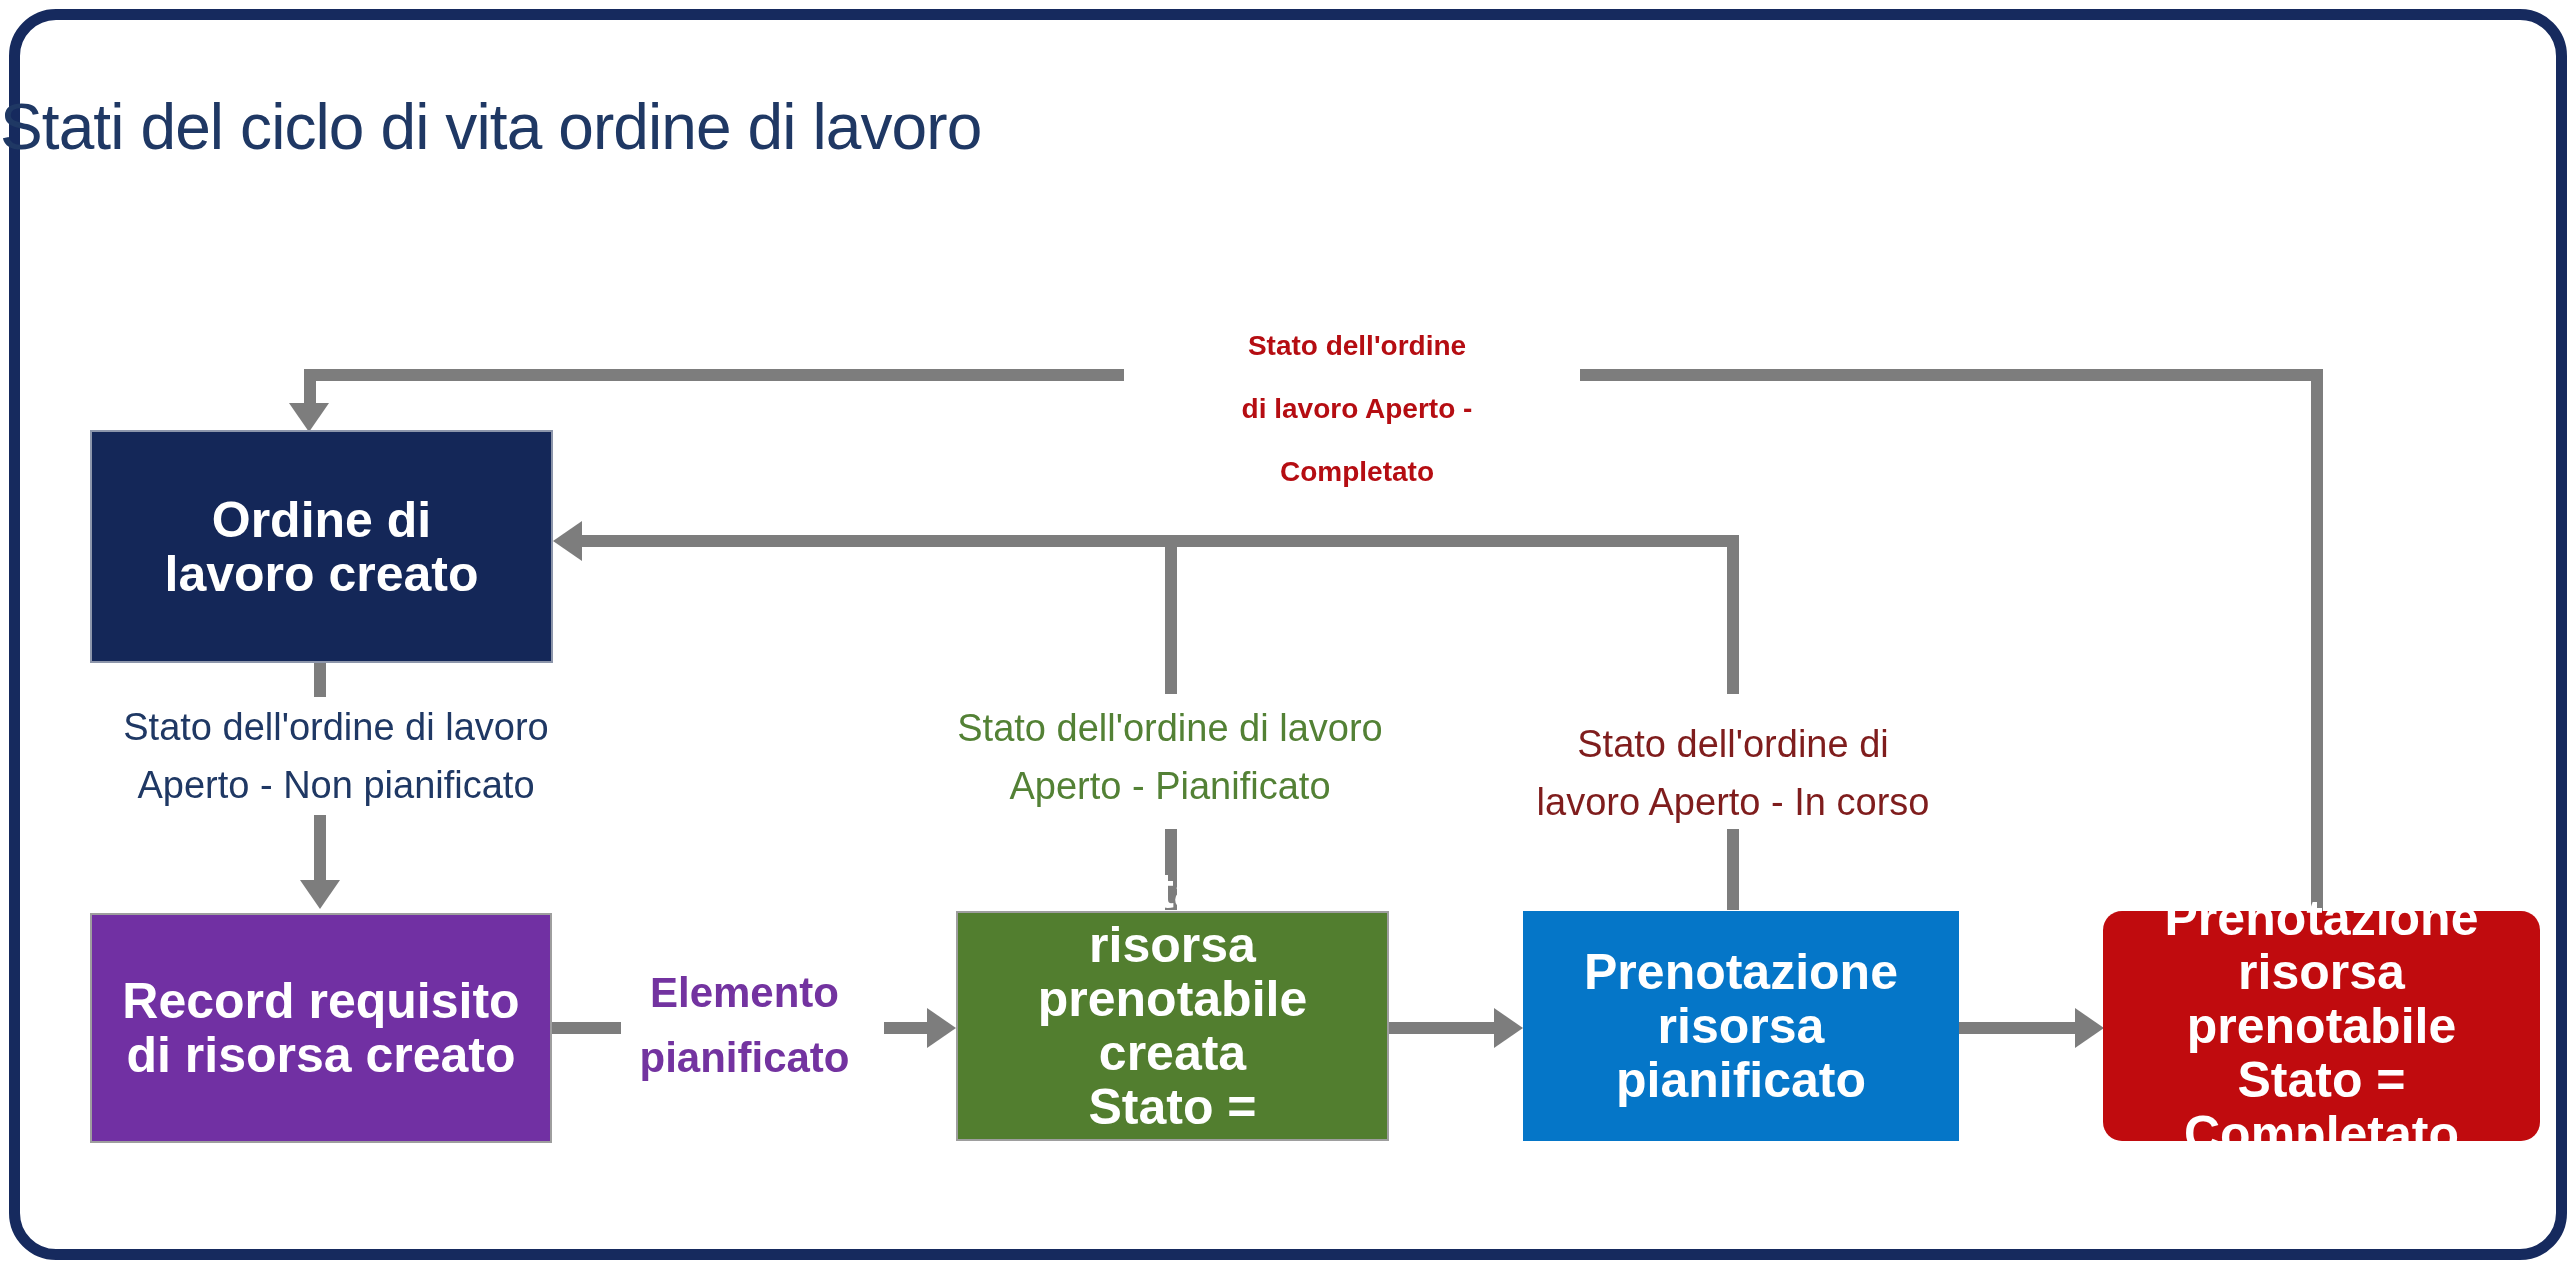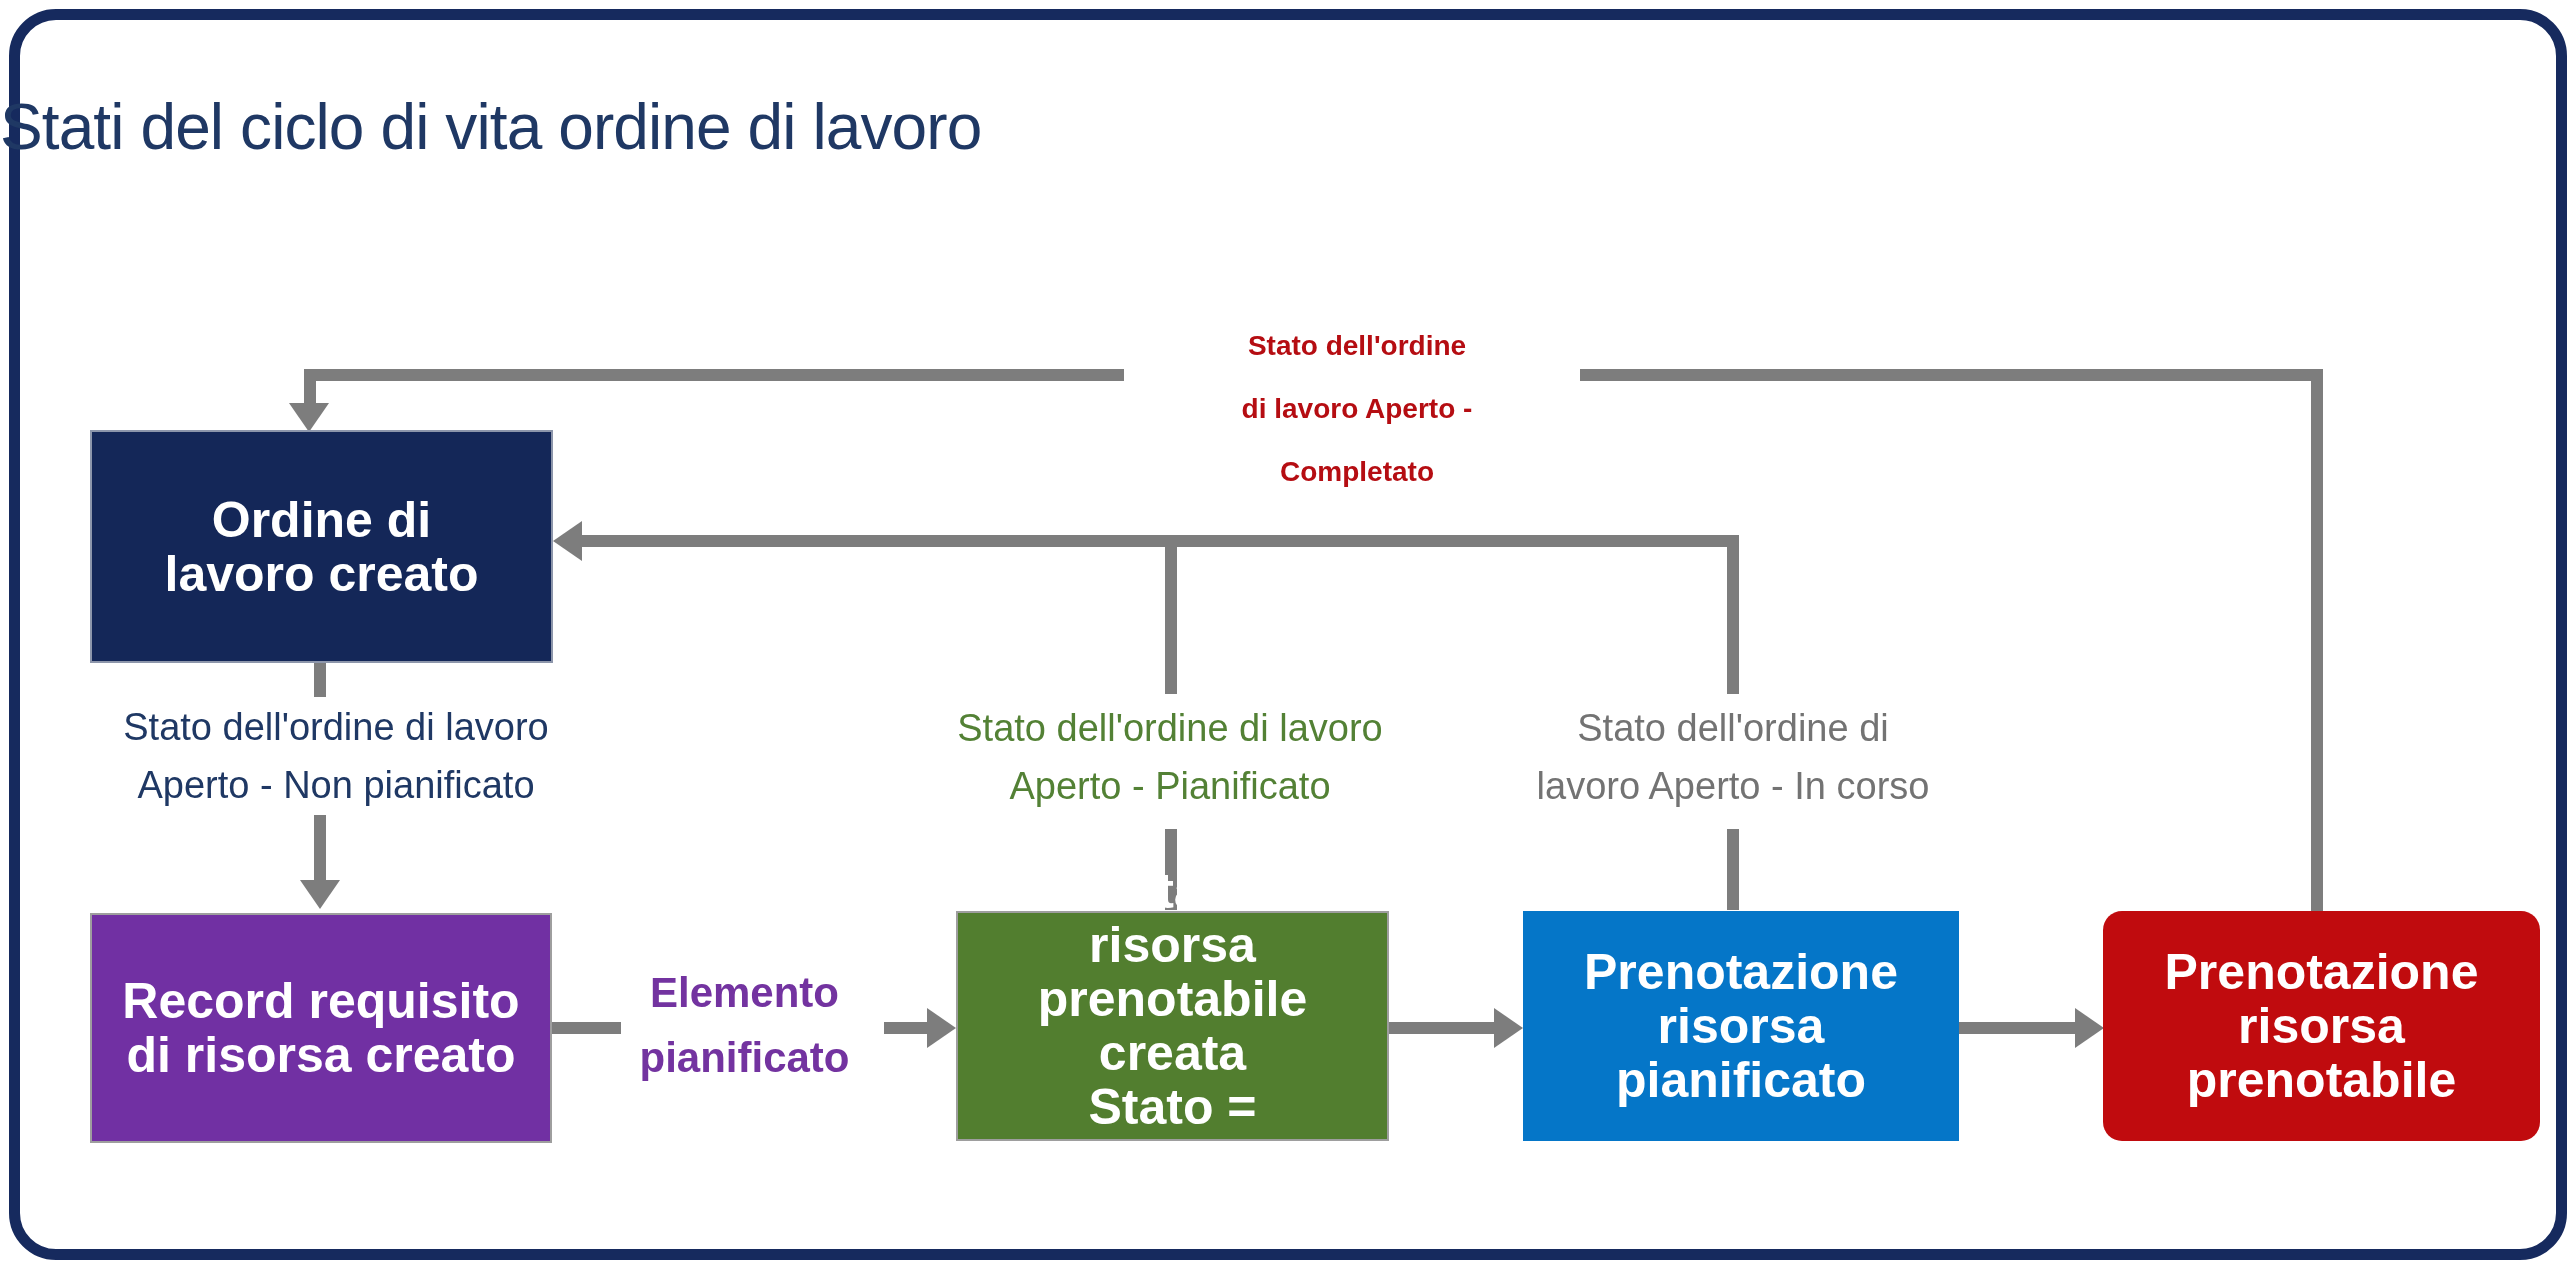--- a/index.html
+++ b/index.html
@@ -25,21 +25,21 @@
   #box-purple { left:90px;  top:913px; width:462px; height:230px; background:#7130A3; border:2.7px solid #9e9e9e; }
   #box-green  { left:956px; top:911px; width:433px; height:230px; background:#527E2F; border:2.7px solid #9e9e9e; }
   #box-blue   { left:1523px; top:911px; width:436px; height:230px; background:#0576C8; }
   #box-red    { left:2103px; top:911px; width:437px; height:230px; background:#C00B0E;border-radius:19px; }
 
   .lbl { position:absolute; text-align:center; font-size:38px; line-height:58px; }
   .lbl .ln { display:block; }
   #lbl-completed    { left:1086px; top:314px;  width:542px; color:#B50D12; font-weight:700; font-size:28px; line-height:63px; }
   #lbl-unscheduled  { left:65px;   top:698px;  width:542px; color:#1F3864; }
   #lbl-scheduled    { left:899px;  top:699px;  width:542px; color:#538135; }
-  #lbl-inprogress   { left:1462px; top:699px;  width:542px; color:#737373; }
+  #lbl-inprogress   { left:1462px; top:715px;  width:542px; color:#7f1d1d; }
   #lbl-elemento     { left:609px;  top:960px; width:271px; color:#7333A0; font-weight:700; font-size:42px; line-height:65px; }
 
   .seg { position:absolute; background:#7D7D7D; }
   .tri { position:absolute; width:0; height:0; }
   .tri-down  { border-left:20px solid transparent; border-right:20px solid transparent; border-top:29px solid #7D7D7D; }
   .tri-left  { border-top:20px solid transparent; border-bottom:20px solid transparent; border-right:29px solid #7D7D7D; }
   .tri-right { border-top:20px solid transparent; border-bottom:20px solid transparent; border-left:29px solid #7D7D7D; }
 </style>
 </head>
 <body>
@@ -98,20 +98,21 @@
   <div class="box" id="box-blue">
     <div>
       <span class="ln">Prenotazione risorsa</span>
       <span class="ln">pianificato</span>
     </div>
   </div>
   <div class="box" id="box-red">
     <div>
       <span class="ln">Prenotazione</span>
       <span class="ln">risorsa prenotabile</span>
+      <span class="ln">Stato = Completato</span>
     </div>
   </div>
 
   <div class="lbl" id="lbl-completed">
     <span class="ln">Stato dell'ordine</span>
     <span class="ln">di lavoro Aperto -</span>
     <span class="ln">Completato</span>
   </div>
   <div class="lbl" id="lbl-unscheduled">
     <span class="ln">Stato dell'ordine di lavoro</span>

